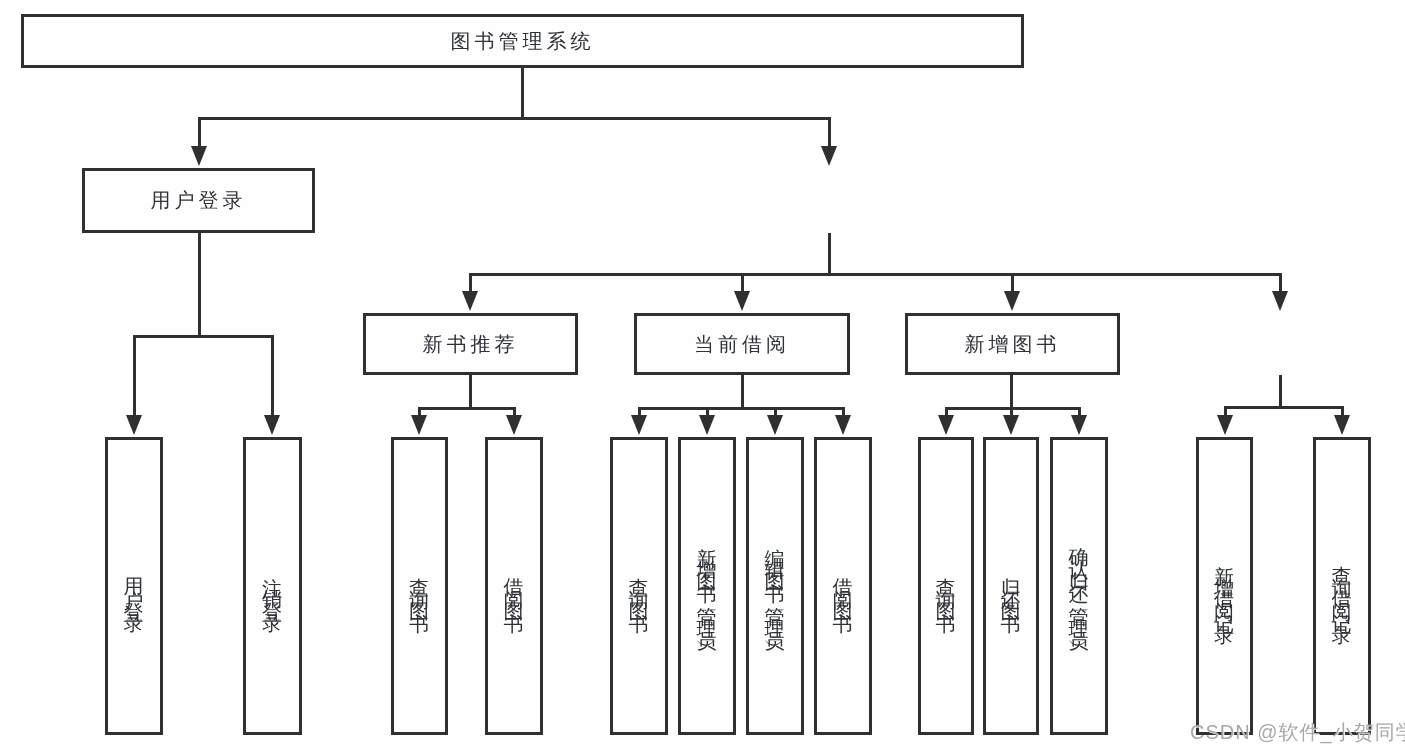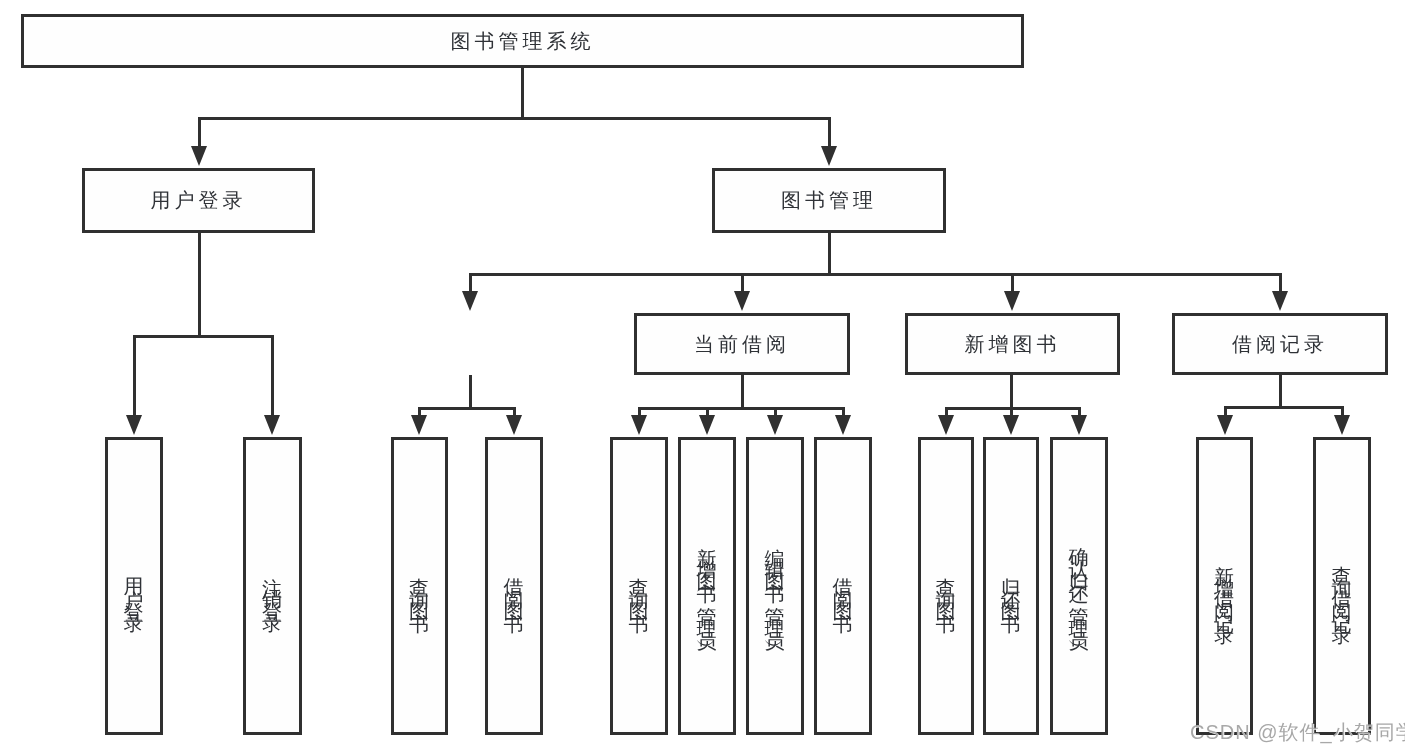--- a/index.html
+++ b/index.html
@@ -89,32 +89,29 @@
       <div class="arrowhead" style="left: 1334px; top: 415px;"></div>
     </div>
 
   <div class="box h" style="left:21px;top:14px;width:1003px;height:54px">
     <span>图书管理系统</span>
   </div>
 
   <div class="box h" style="left:82px;top:168px;width:233px;height:65px">
     <span>用户登录</span>
   </div>
-  <div class="box h" style="left:712px;top:168px;width:234px;height:65px">
-    <span>图书管理</span>
+
+  <div class="box h" style="left:363px;top:313px;width:215px;height:62px">
+    <span>新书推荐</span>
   </div>
-
   <div class="box h" style="left:634px;top:313px;width:216px;height:62px">
     <span>当前借阅</span>
   </div>
   <div class="box h" style="left:905px;top:313px;width:215px;height:62px">
     <span>新增图书</span>
-  </div>
-  <div class="box h" style="left:1172px;top:313px;width:216px;height:62px">
-    <span>借阅记录</span>
   </div>
 
   <div class="box leaf" style="left:105px;top:437px;width:58px;height:298px">
     <span>用户登录</span>
   </div>
   <div class="box leaf" style="left:243px;top:437px;width:59px;height:298px">
     <span>注销登录</span>
   </div>
 
   <div class="box leaf" style="left:391px;top:437px;width:57px;height:298px">

